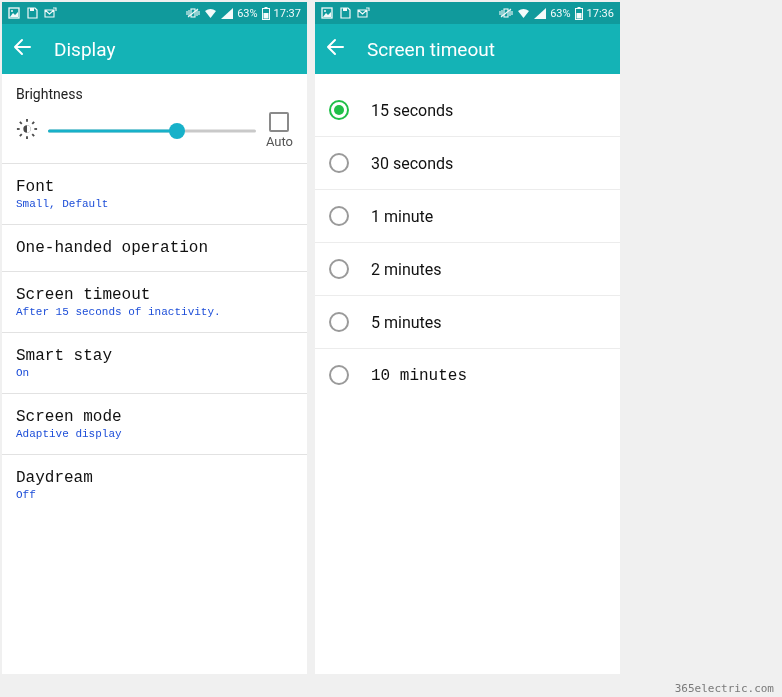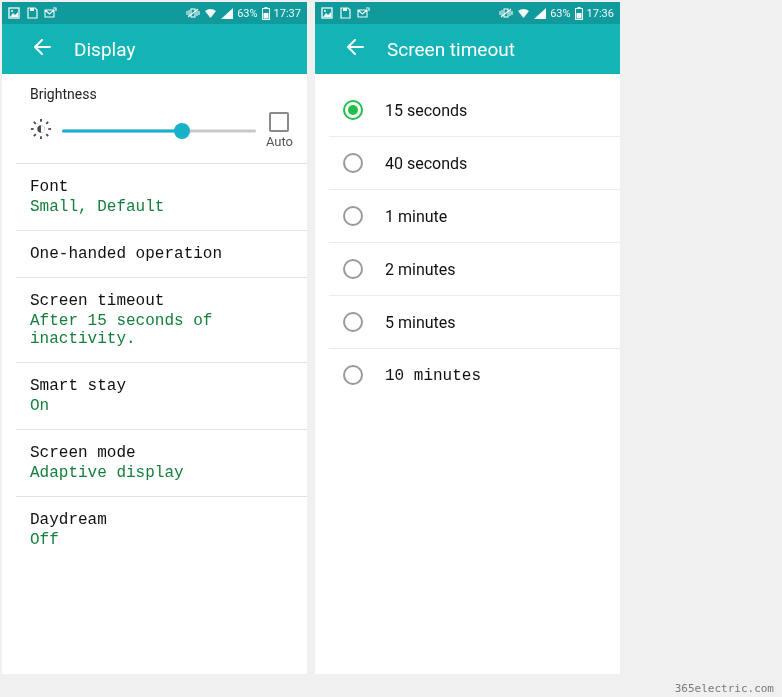--- a/index.html
+++ b/index.html
@@ -34,26 +34,26 @@
   }
   .statusbar .left { display: flex; gap: 6px; }
   .statusbar .right { margin-left: auto; display: flex; align-items: center; gap: 4px; }
   .statusbar svg { display: block; }
   .appbar {
     height: 50px;
     background: #14b3b6;
     color: #fff;
     display: flex;
     align-items: center;
-    padding: 0 28px;
+    padding: 0 8px;
     gap: 22px;
     font-size: 19px;
     font-weight: 400;
   }
-  .content { flex: 1; background: #fff; margin-left: 14px; }
+  .content { flex: 1; background: #fff; }
   .section-label {
     padding: 12px 14px 4px;
     font-size: 14px;
     color: #222;
   }
   .brightness-row {
     display: flex;
     align-items: center;
     padding: 6px 14px 14px;
     gap: 10px;
@@ -100,21 +100,21 @@
     width: 20px; height: 20px;
     border: 2px solid #8a8a8a;
     border-radius: 2px;
   }
   .list-item {
     padding: 14px;
     border-top: 1px solid #e2e2e2;
     font-family: Liberation Mono, monospace;
   }
   .list-item .title { font-size: 16px; color: #111; }
-  .list-item .sub { font-size: 16px; color: #15803d; margin-top: 2px; }
+  .list-item .sub { font-size: 11px; color: #1d4ed8; margin-top: 2px; }
   .radio-item {
     display: flex;
     align-items: flex-end;
     gap: 22px;
     padding: 16px 14px;
     border-bottom: 1px solid #ececec;
   }
   .radio-item:last-child { border-bottom: none; font-family: Liberation Mono, monospace; }
   .radio-item .label { font-size: 16px; color: #111; }
   .radio {
@@ -333,21 +333,21 @@
     </div>
 
     <div class="content" style="padding-top:10px;">
       <div id="radio-list">
           <div class="radio-item">
             <div class="radio selected"></div>
             <div class="label">15 seconds</div>
           </div>
           <div class="radio-item">
             <div class="radio"></div>
-            <div class="label">40 seconds</div>
+            <div class="label">30 seconds</div>
           </div>
           <div class="radio-item">
             <div class="radio"></div>
             <div class="label">1 minute</div>
           </div>
           <div class="radio-item">
             <div class="radio"></div>
             <div class="label">2 minutes</div>
           </div>
           <div class="radio-item">

